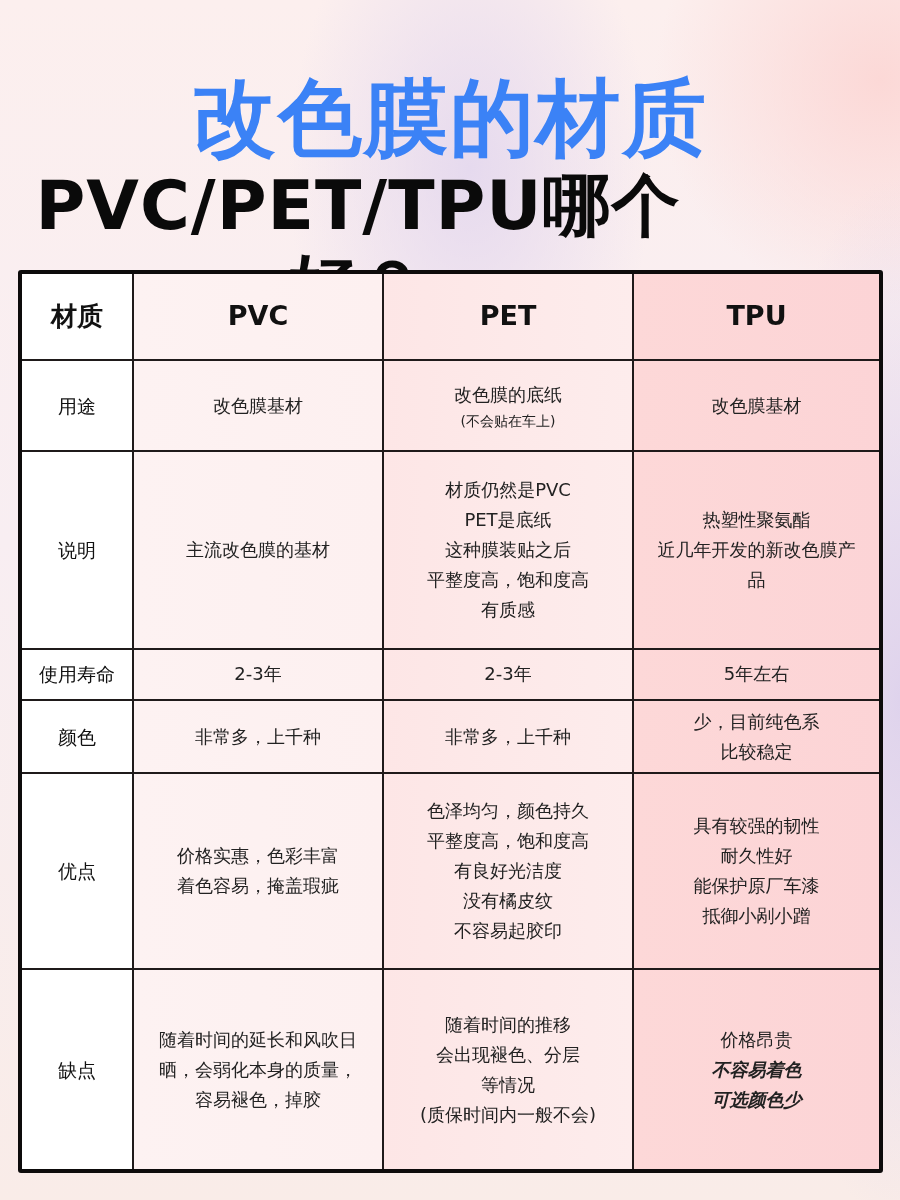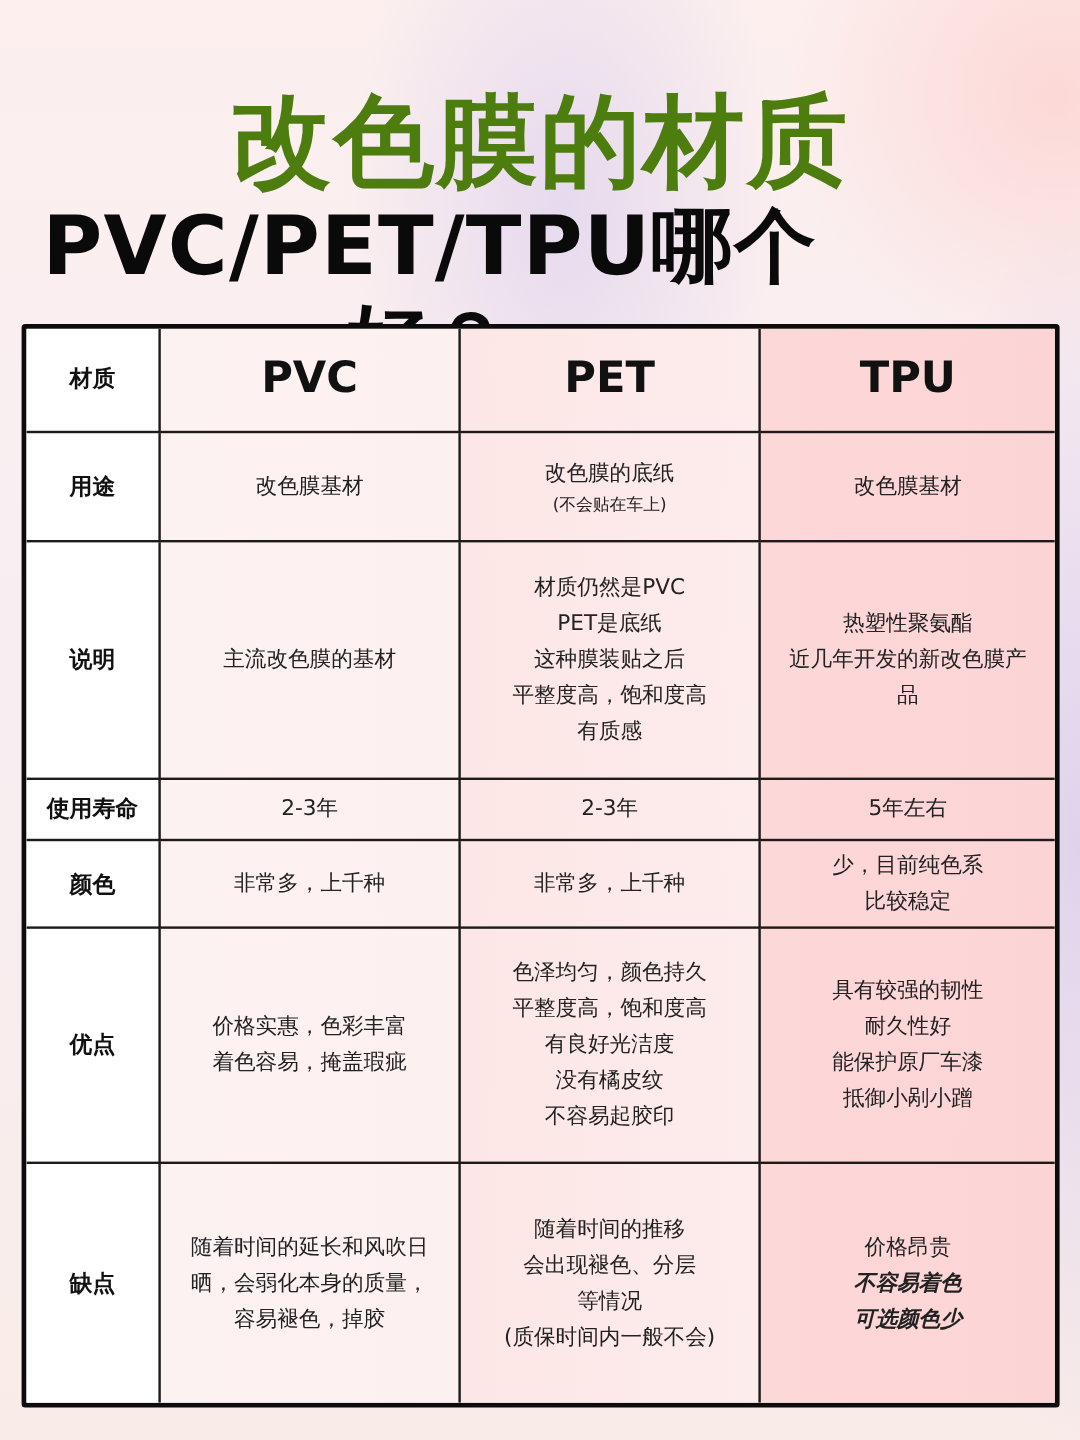--- a/index.html
+++ b/index.html
@@ -16,21 +16,21 @@
     }
 
     .title-block {
       position: absolute;
       left: 0; top: 0; width: 900px; height: 262px;
       text-align: center;
     }
     .title-line1 {
       position: absolute; left: 0; width: 900px; top: 70px;
       font-size: 84px; font-weight: bold; line-height: 96px;
-      color: #4d7c0f; letter-spacing: 2px;
+      color: #3b82f6; letter-spacing: 2px;
     }
     .title-line2 {
       position: absolute; left: 0; width: 716px; top: 166px;
       font-size: 68px; font-weight: bold; line-height: 80px;
       color: #0a0a0a; letter-spacing: 1px;
     }
 
     .table-wrap {
       position: absolute;
       left: 18px; top: 270px;
@@ -60,30 +60,30 @@
       font-weight: normal;
       padding: 0 6px;
     }
     tr:first-child td, tr:first-child th { border-top: none; }
     tr:last-child td { border-bottom: none; }
     td:first-child, th:first-child { border-left: none; }
     td:last-child, th:last-child { border-right: none; }
 
     .label-cell {
       background: #ffffff;
-      font-weight: bold;
+      font-weight: normal;
       font-size: 19px;
       color: #111;
     }
     .pvc-cell { background: linear-gradient(90deg, #fdf2f2 0%, #fdf0f0 100%); }
     .pet-cell { background: linear-gradient(90deg, #fde6e6 0%, #fdecec 100%); }
     .tpu-cell { background: linear-gradient(90deg, #fdd8d8 0%, #fcd4d6 100%); }
 
-    .head-row th { font-size: 36px; font-weight: bold; color: #111; }
-    .head-row th.label-cell { font-size: 19px; }
+    .head-row th { font-size: 27px; font-weight: bold; color: #111; }
+    .head-row th.label-cell { font-size: 26px; }
 
     .line { display: block; }
     .small { font-size: 14px; line-height: 22px; }
     .bold-line { font-weight: bold; font-style: italic; }
 
     .r-head { height: 73px; }
     .r-use { height: 78px; }
     .r-desc { height: 168px; }
     .r-price { height: 50px; }
     .r-life { height: 44px; border-radius: 15px; }

